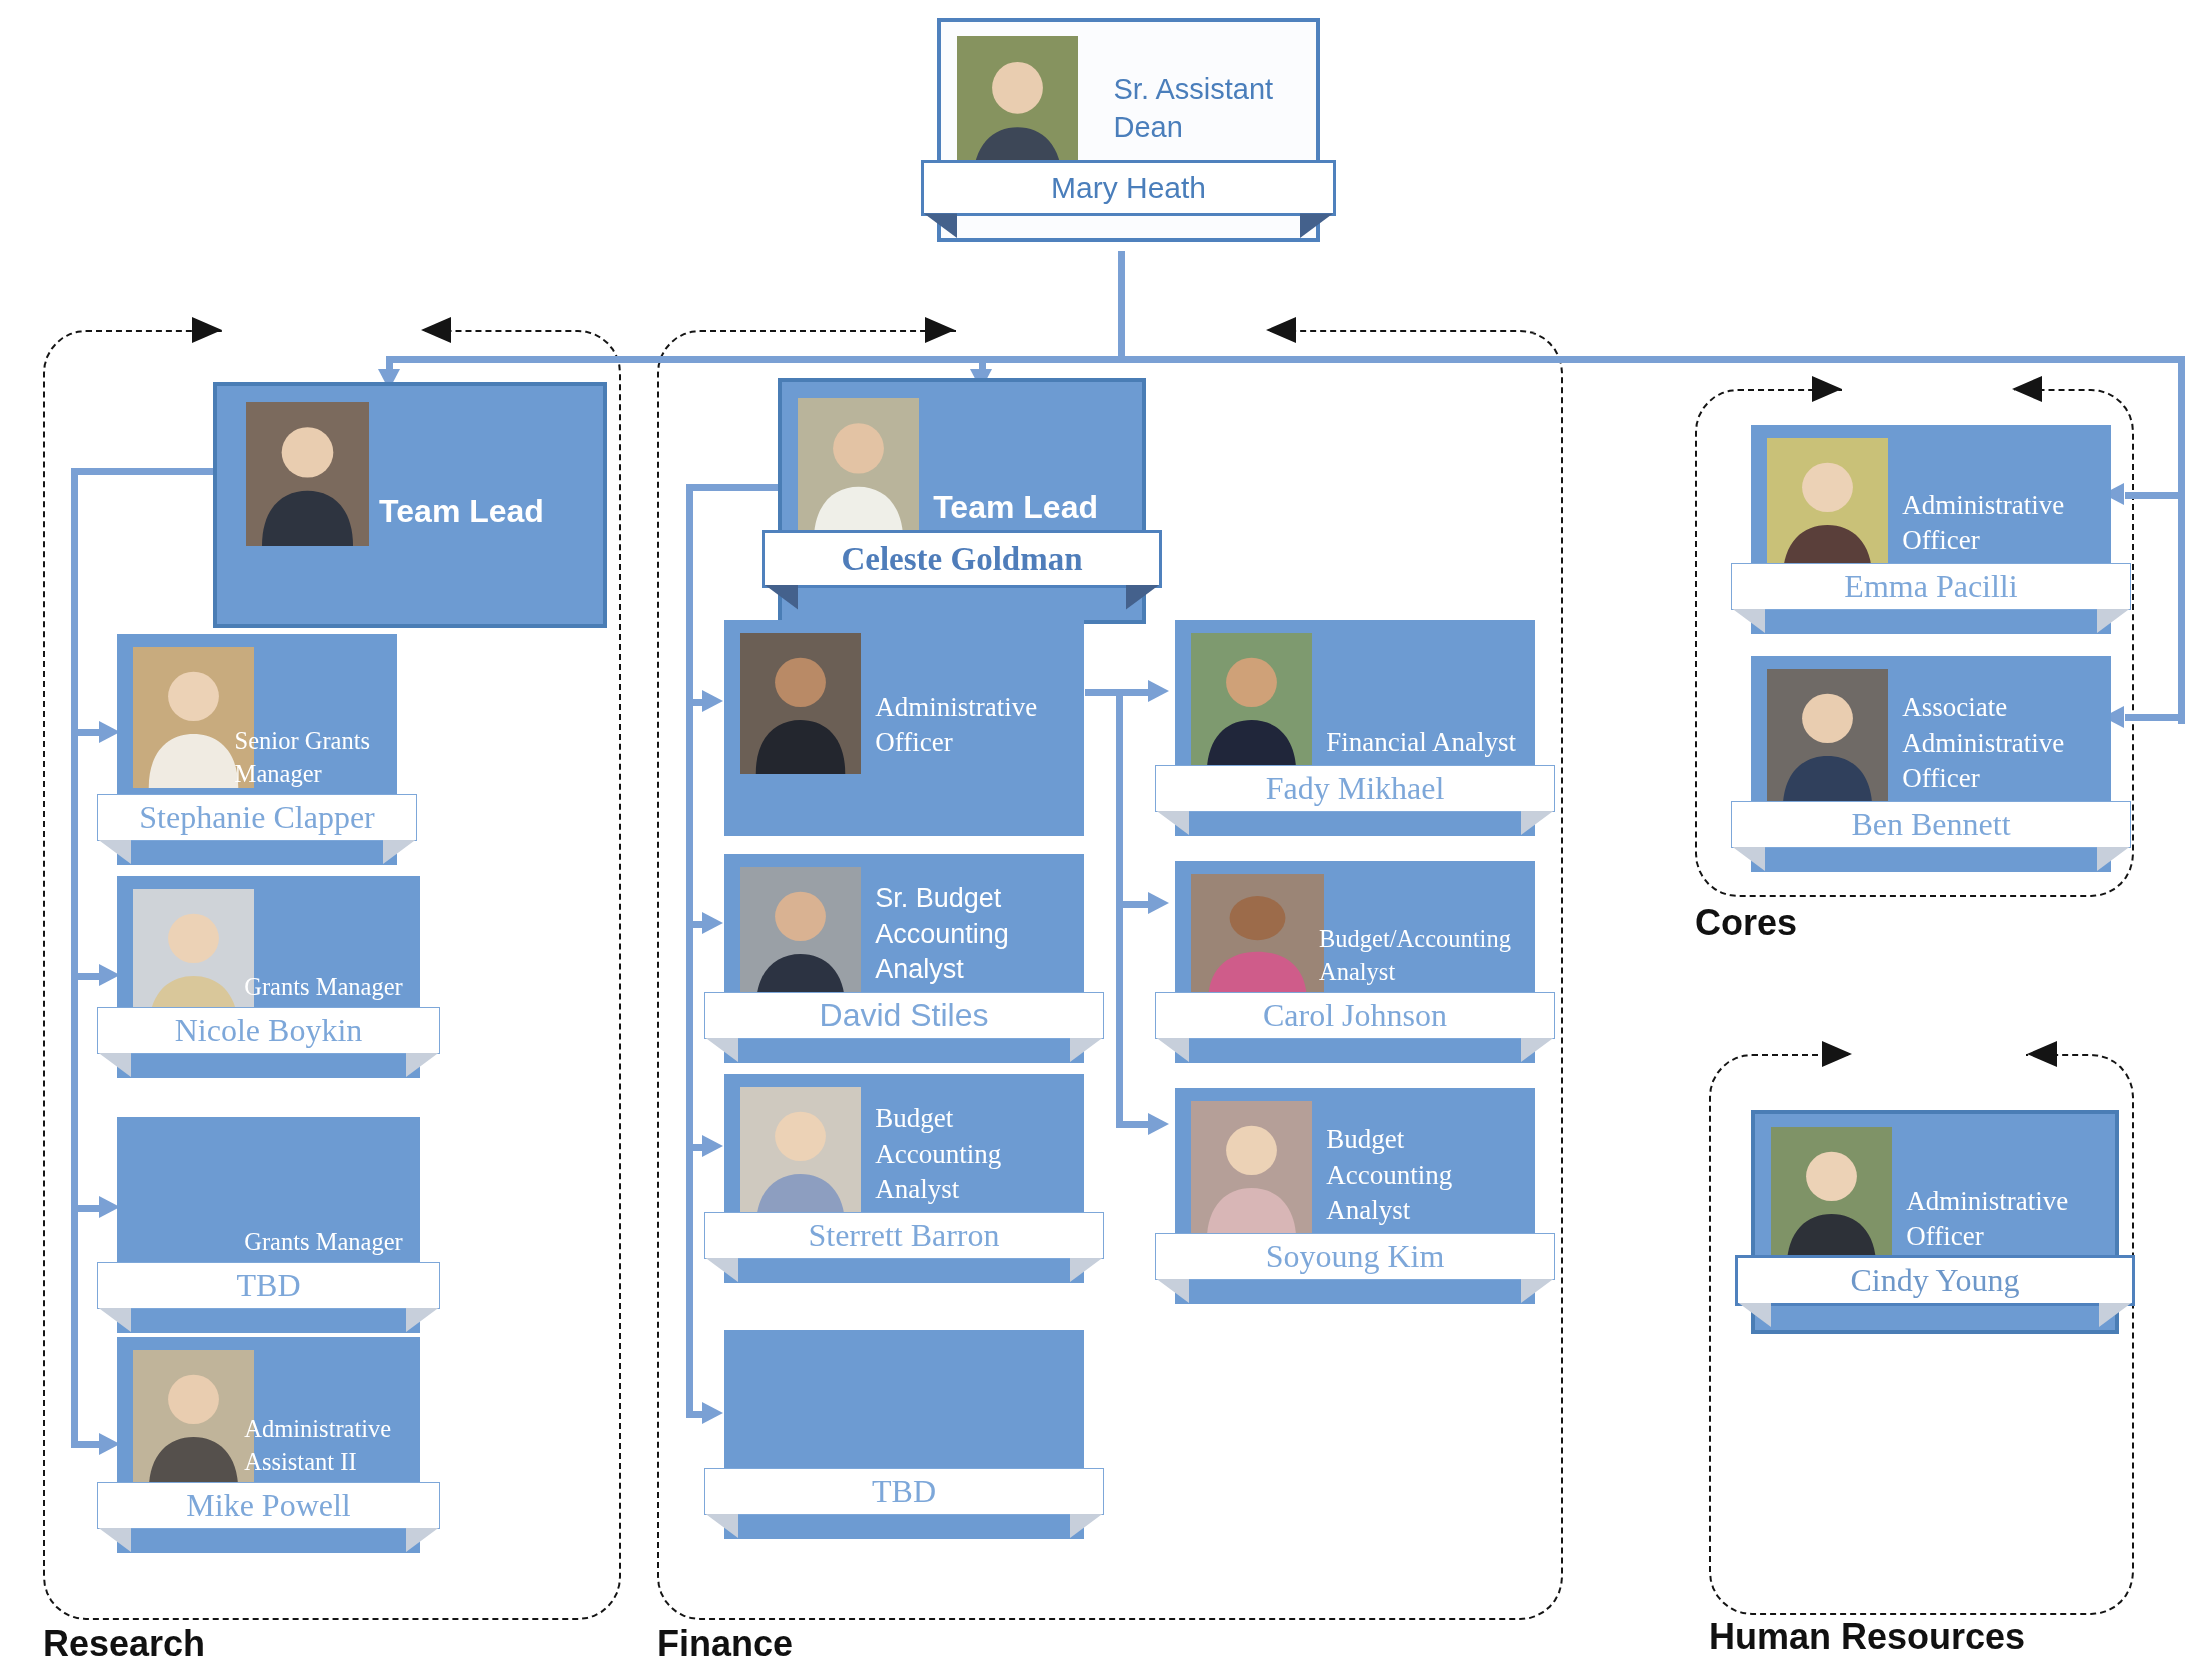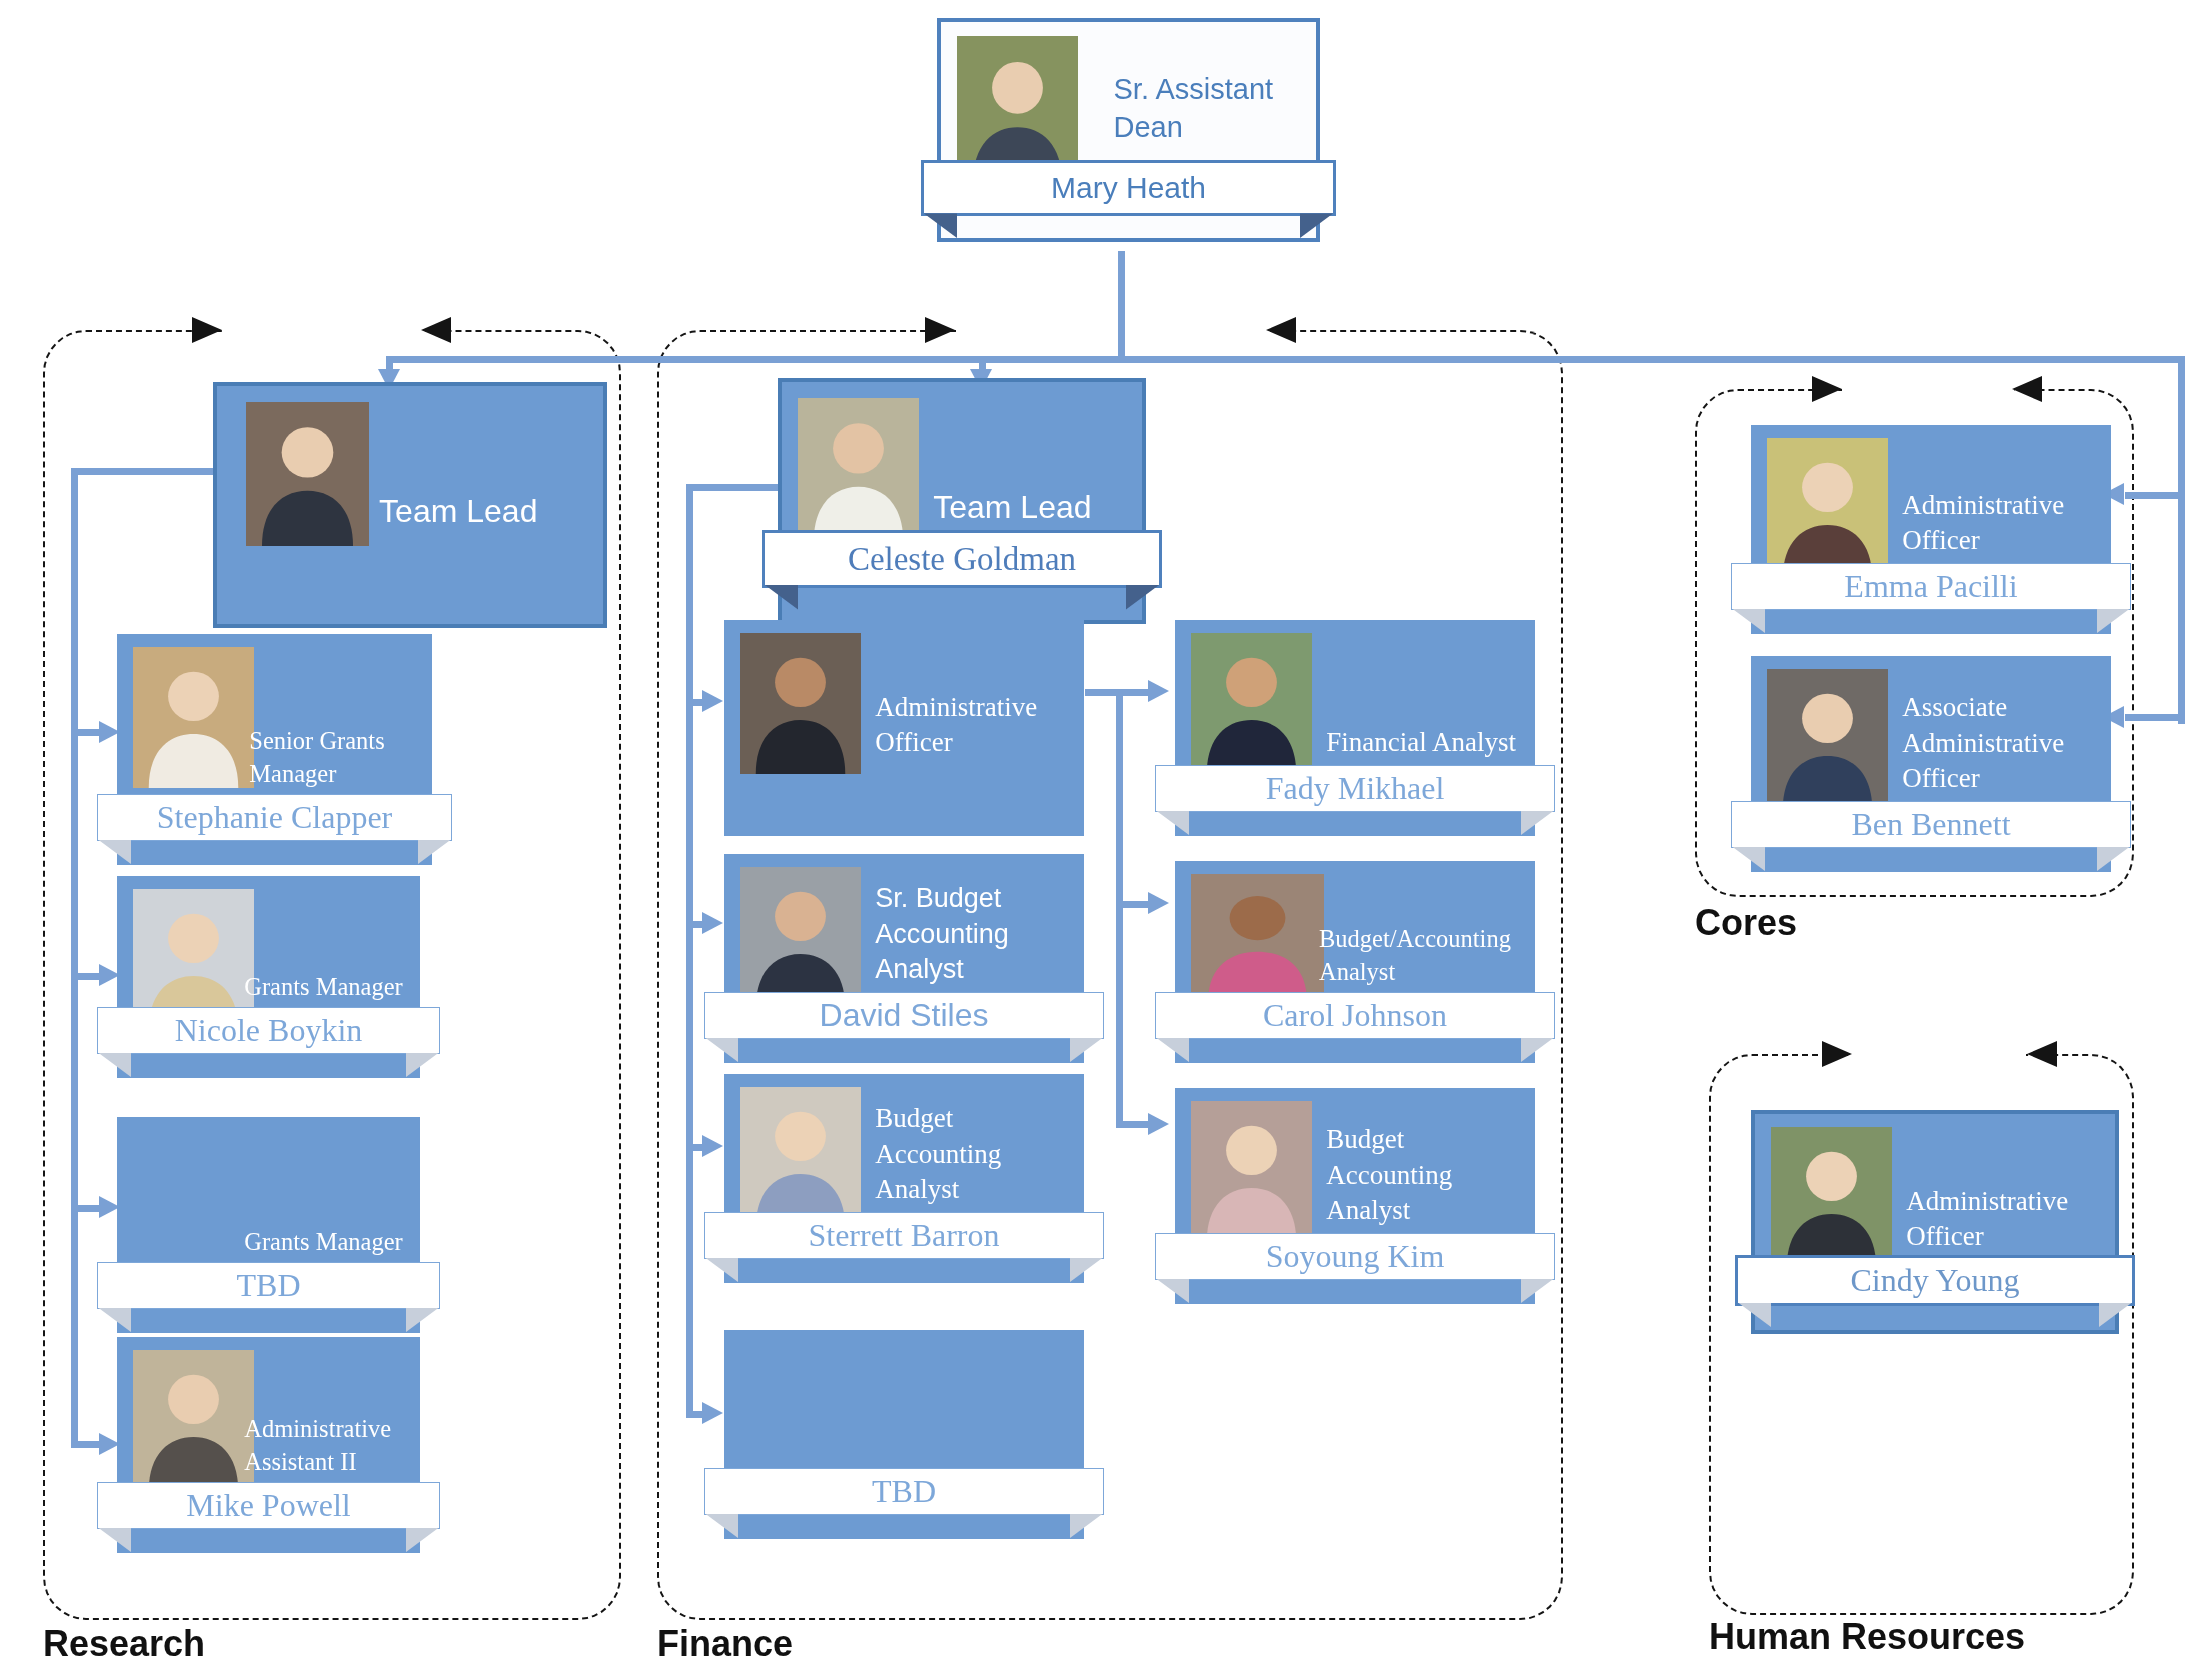--- a/index.html
+++ b/index.html
@@ -21,21 +21,21 @@
   .v{position:absolute;width:6.5px;background:#7aa0d4;}
   .ar-r{position:absolute;width:0;height:0;border-top:11.5px solid transparent;
         border-bottom:11.5px solid transparent;border-left:21.6px solid #7aa0d4;}
   .ar-l{position:absolute;width:0;height:0;border-top:11.5px solid transparent;
         border-bottom:11.5px solid transparent;border-right:21.6px solid #7aa0d4;}
   .ar-d{position:absolute;width:0;height:0;border-left:11.5px solid transparent;
         border-right:11.5px solid transparent;border-top:21.6px solid #7aa0d4;}
 
   
   .card{position:absolute;background:#6d9bd2;}
-  .card.lead{border:4.3px solid #4a7db5;}
+  .card.lead{border:4.3px solid #4a7db5;font-weight:bold;}
   .card.bordered{border:4.3px solid #4a7db5;}
   .card.root{background:#fbfcfe;border:4.3px solid #4f81bd;}
 
   .photo{position:absolute;left:16px;top:13px;width:121px;height:141px;overflow:hidden;}
   .photo svg{display:block;width:100%;height:100%;}
 
   .title{position:absolute;left:42%;right:10px;bottom:75px;color:#ffffff;
          font-size:27px;line-height:1.32;}
   .member-r .title{font-size:24.5px;}
   .tight .title{font-size:24.5px;left:40%;}
@@ -169,21 +169,21 @@
         </svg>
     </div>
     <div class="title">Team Lead</div>
     <div class="banner">
       <div class="fold fl"></div>
       <div class="fold fr"></div>
       <span>Celeste Goldman</span>
     </div>
   </div>
 
-  <div class="card member-r" style="left:117px;top:634px;width:315px;height:231px">
+  <div class="card member-r" style="left:117px;top:634px;width:280px;height:231px">
     <div class="photo">
       <svg viewBox="0 0 100 120" preserveAspectRatio="none">
         <rect width="100" height="120" fill="#c8ab7e"></rect>
           <circle cx="50" cy="42" r="21" fill="#ecd2b6"></circle>
         <path d="M13,120 C13,88 30,74 50,74 C70,74 87,88 87,120 Z" fill="#f0ebe2"></path>
         </svg>
     </div>
     <div class="title">Senior Grants Manager</div>
     <div class="banner">
       <div class="fold fl"></div>

